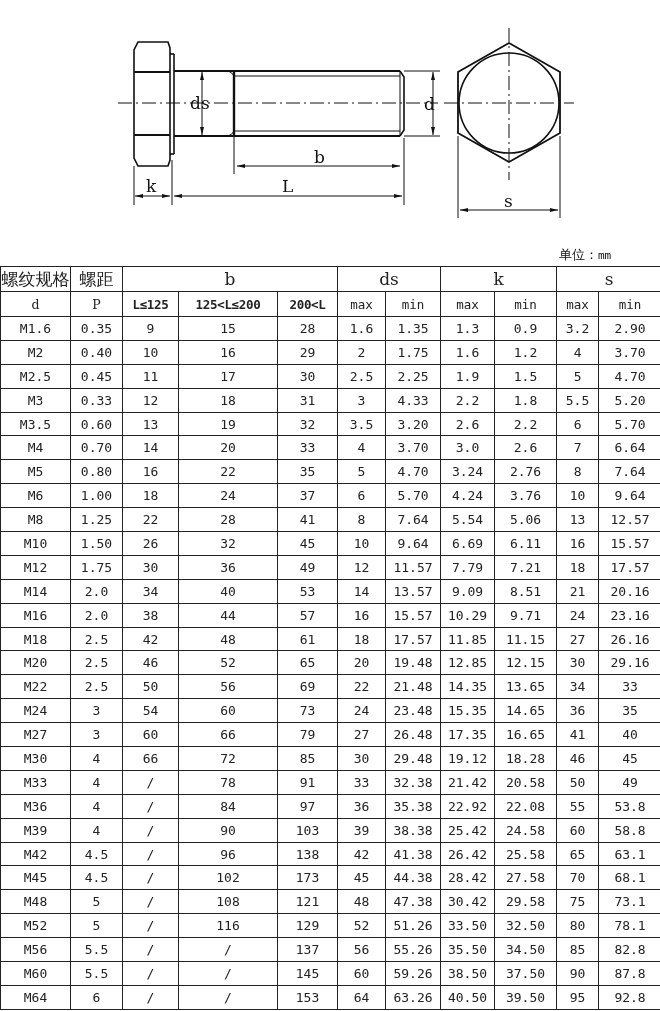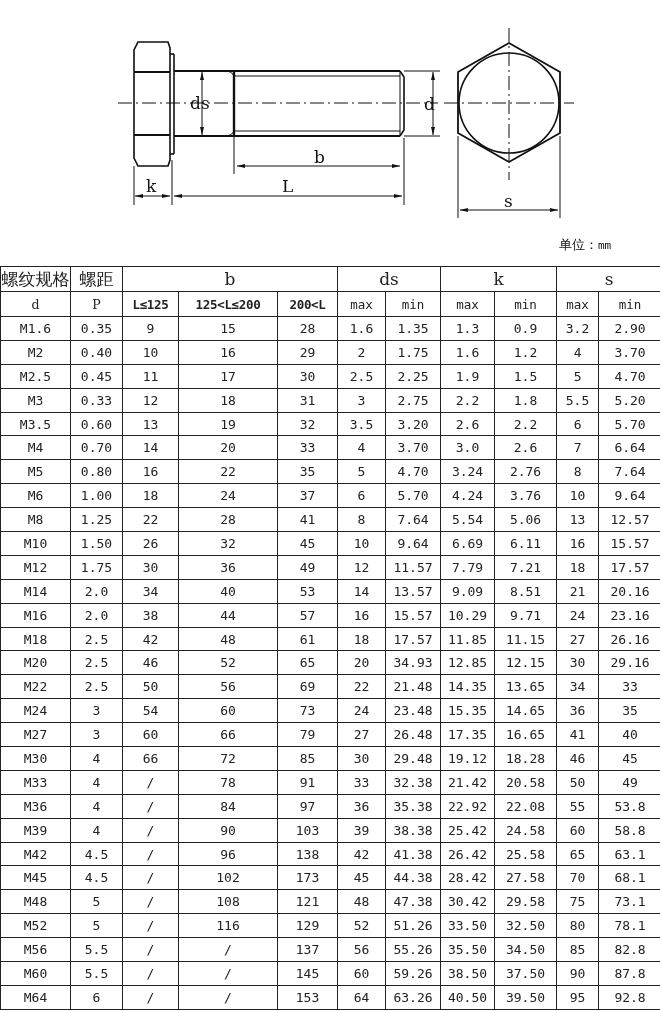--- a/index.html
+++ b/index.html
@@ -1,19 +1,19 @@
 <!DOCTYPE html>
 <html><head>
 <meta charset="utf-8">
 <style>
   html, body { margin: 0; padding: 0; background: #ffffff; }
   body { width: 660px; height: 1011px; position: relative; overflow: hidden;
          font-family: "DejaVu Serif", "Liberation Serif", serif; color: #111; }
   .diagram { position: absolute; left: 0; top: 0; width: 660px; height: 245px; }
-  .unit { position: absolute; left: 559px; top: 236px; font-size: 13px;
+  .unit { position: absolute; left: 559px; top: 246px; font-size: 13px;
           font-family: "DejaVu Sans", sans-serif; letter-spacing: 0; }
   .unit span.mm { font-family: "DejaVu Sans Mono", monospace; font-size: 11px; }
   table.spec { position: absolute; left: 0; top: 266px; width: 661px;
                border-collapse: collapse; table-layout: fixed; }
   table.spec td, table.spec th { border: 1.5px solid #222; padding: 0; text-align: center;
                font-weight: normal; font-family: "DejaVu Sans Mono", "Liberation Mono", monospace;
                font-size: 13px; color: #222; overflow: hidden; white-space: nowrap; }
   table.spec tr.h1 th { height: 24px; font-size: 17px; }
   table.spec tr.h2 th { height: 24px; font-size: 12.5px; }
   table.spec th.cn { font-family: "DejaVu Sans", sans-serif; font-size: 14.5px; }
@@ -178,21 +178,21 @@
         <td>5</td>
         <td>4.70</td>
       </tr>
       <tr>
         <td>M3</td>
         <td>0.33</td>
         <td>12</td>
         <td>18</td>
         <td>31</td>
         <td>3</td>
-        <td>2.75</td>
+        <td>4.33</td>
         <td>2.2</td>
         <td>1.8</td>
         <td>5.5</td>
         <td>5.20</td>
       </tr>
       <tr>
         <td>M3.5</td>
         <td>0.60</td>
         <td>13</td>
         <td>19</td>
@@ -321,21 +321,21 @@
         <td>27</td>
         <td>26.16</td>
       </tr>
       <tr>
         <td>M20</td>
         <td>2.5</td>
         <td>46</td>
         <td>52</td>
         <td>65</td>
         <td>20</td>
-        <td>34.93</td>
+        <td>19.48</td>
         <td>12.85</td>
         <td>12.15</td>
         <td>30</td>
         <td>29.16</td>
       </tr>
       <tr>
         <td>M22</td>
         <td>2.5</td>
         <td>50</td>
         <td>56</td>

